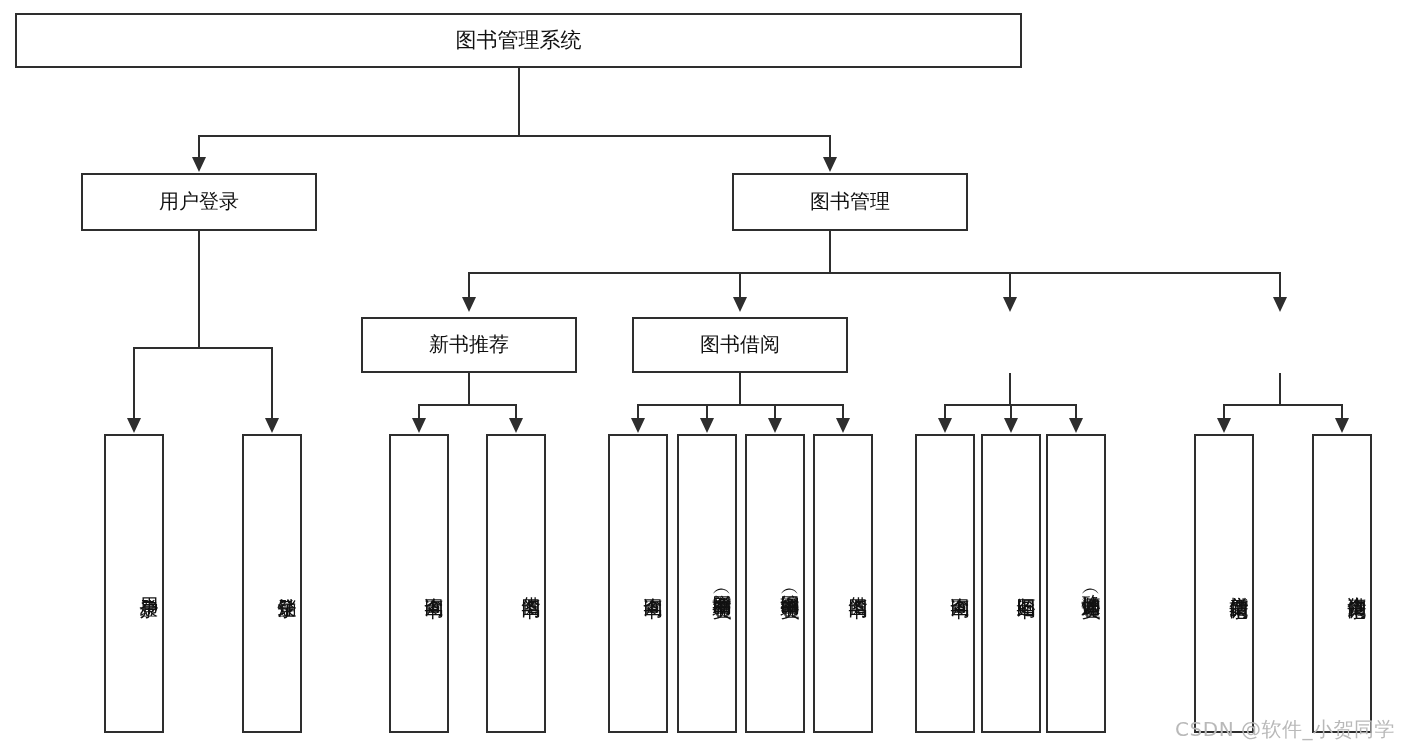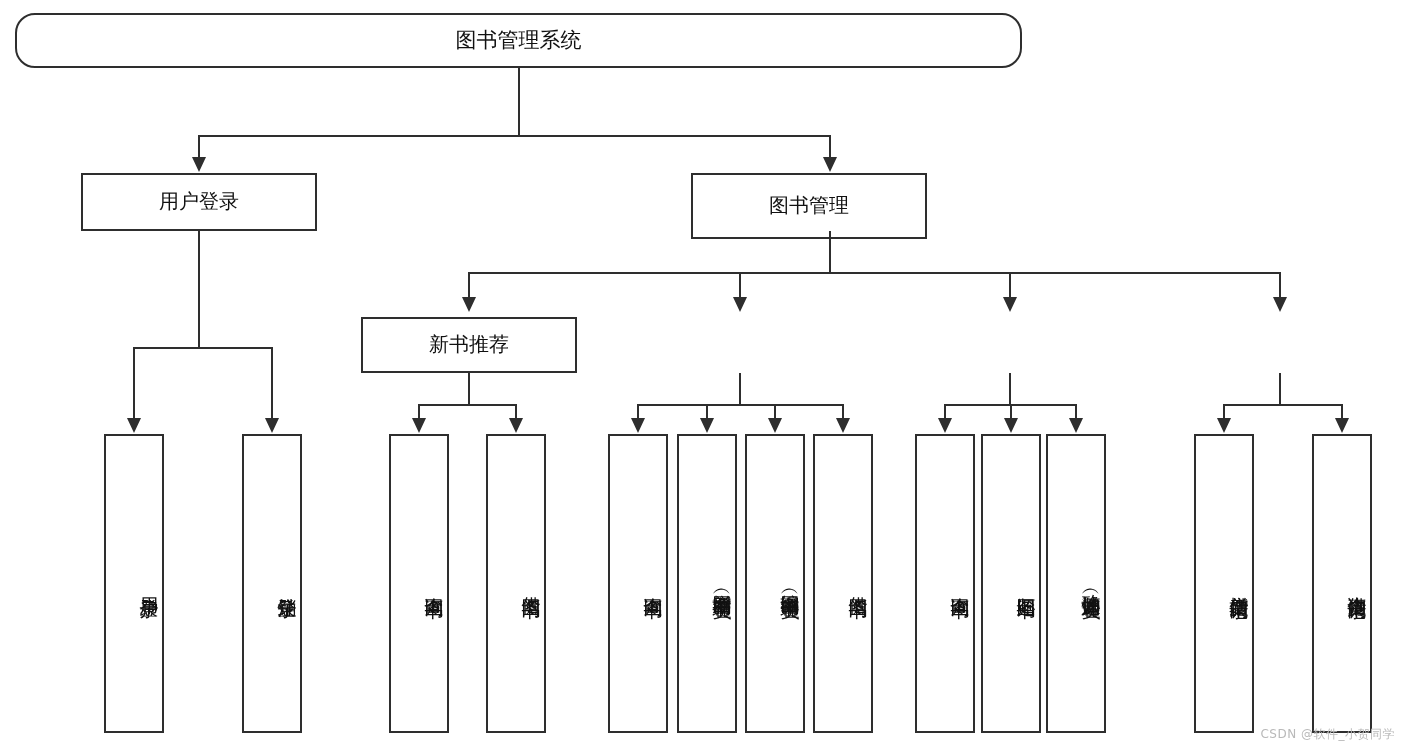--- a/index.html
+++ b/index.html
@@ -21,21 +21,21 @@
     box-sizing:border-box;
     border:2px solid #2e2e2e;
     background:#ffffff;
     display:flex;
     align-items:center;
     justify-content:center;
     color:#111111;
     line-height:1.28;
     text-align:center;
   }
-  .node.root{font-size:21px;border-radius:20px;}
+  .node.root{font-size:21px;}
   .node.lvl2{font-size:20px;}
   .node.lvl3{font-size:20px;}
   .node.leaf{
     font-size:19px;
     writing-mode:vertical-rl;
     text-orientation:upright;
     letter-spacing:1px;
     padding:8px 0;
     align-items:flex-start;
     justify-content:center;
@@ -62,21 +62,21 @@
     width:0;height:0;
     border-left:7px solid transparent;
     border-right:7px solid transparent;
     border-top:15px solid #2e2e2e;
   }
   
   #watermark{
     position:absolute;
     right:10px;
     bottom:4px;
-    font-size:12px;
+    font-size:20px;
     color:#b9b9b9;
     white-space:nowrap;
     letter-spacing:.5px;
     pointer-events:none;
   }
 </style>
 </head>
 <body>
 
 <div id="canvas">
@@ -91,21 +91,21 @@
 
   <div class="vline" style="left:198px;top:135px;height:24px;"></div>
   <div class="arrow" style="left:192px;top:157px;"></div>
   <div class="vline" style="left:829px;top:135px;height:24px;"></div>
   <div class="arrow" style="left:823px;top:157px;"></div>
 
   <div class="node lvl2" style="left:81px;top:173px;width:236px;height:58px;">
     <span>用户登录</span>
   </div>
 
-  <div class="node lvl2" style="left:691px;top:173px;width:236px;height:66px;">
+  <div class="node lvl2" style="left:732px;top:173px;width:236px;height:58px;">
     <span>图书管理</span>
   </div>
 
   <div class="vline" style="left:198px;top:231px;height:117px;"></div>
   <div class="hline" style="left:133px;top:347px;width:138px;"></div>
   <div class="vline" style="left:133px;top:347px;height:73px;"></div>
   <div class="arrow" style="left:127px;top:418px;"></div>
   <div class="vline" style="left:271px;top:347px;height:73px;"></div>
   <div class="arrow" style="left:265px;top:418px;"></div>
 
@@ -116,20 +116,23 @@
   <div class="vline" style="left:739px;top:272px;height:27px;"></div>
   <div class="arrow" style="left:733px;top:297px;"></div>
   <div class="vline" style="left:1009px;top:272px;height:27px;"></div>
   <div class="arrow" style="left:1003px;top:297px;"></div>
   <div class="vline" style="left:1279px;top:272px;height:27px;"></div>
   <div class="arrow" style="left:1273px;top:297px;"></div>
 
   <div class="node lvl3" style="left:361px;top:317px;width:216px;height:56px;">
     <span>新书推荐</span>
   </div>
+  <div class="node lvl3" style="left:632px;top:317px;width:216px;height:56px;">
+    <span>图书借阅</span>
+  </div>
 
   <div class="vline" style="left:468px;top:373px;height:32px;"></div>
   <div class="hline" style="left:418px;top:404px;width:99px;"></div>
   <div class="vline" style="left:418px;top:404px;height:16px;"></div>
   <div class="arrow" style="left:412px;top:418px;"></div>
   <div class="vline" style="left:515px;top:404px;height:16px;"></div>
   <div class="arrow" style="left:509px;top:418px;"></div>
 
   <div class="vline" style="left:739px;top:373px;height:32px;"></div>
   <div class="hline" style="left:637px;top:404px;width:207px;"></div>

